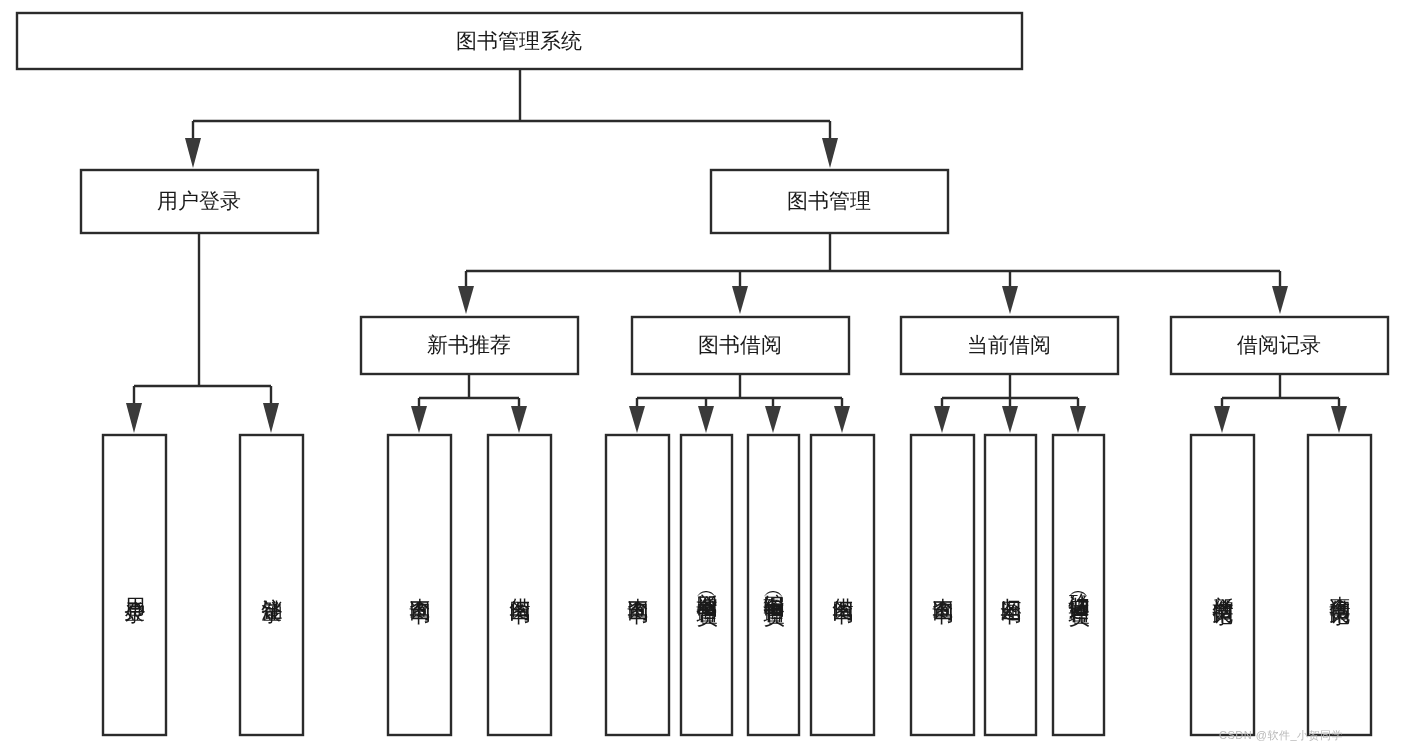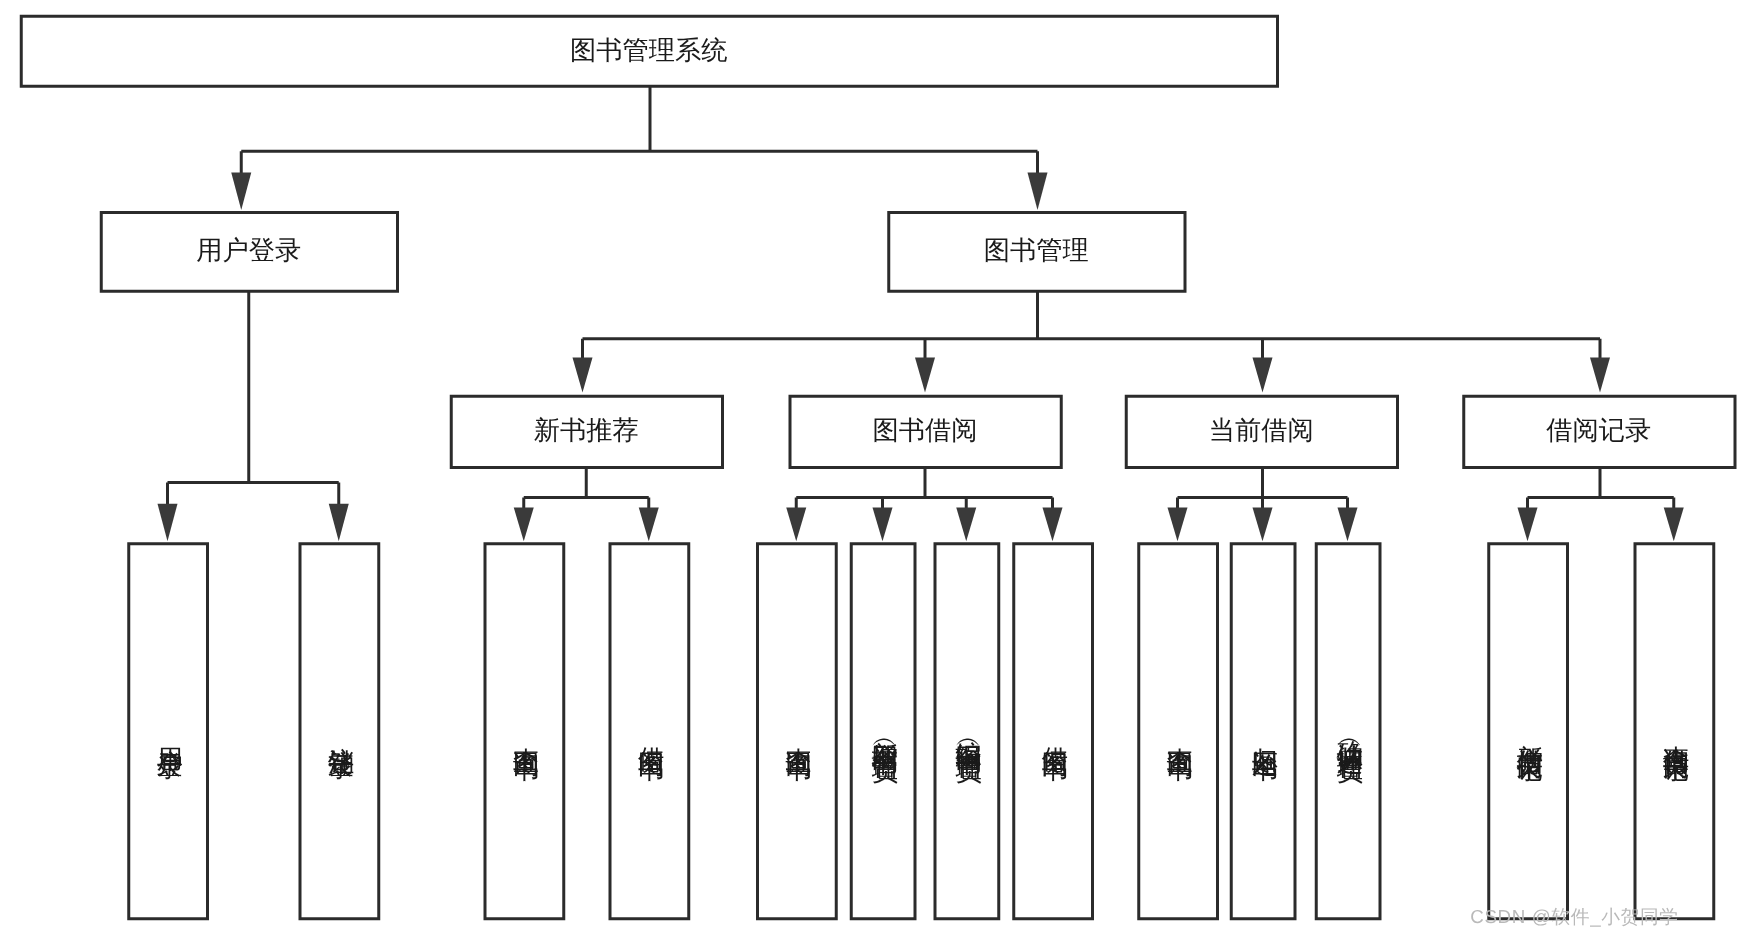--- a/index.html
+++ b/index.html
@@ -59,21 +59,21 @@
     letter-spacing: 2px;
     white-space: nowrap;
     text-align: center;
     pointer-events: none;
   }
   .watermark {
     position: absolute;
     right: 8px;
     bottom: 4px;
     font-family: "Liberation Sans", "DejaVu Sans", sans-serif;
-    font-size: 15px;
+    font-size: 11px;
     color: #b9b9b9;
     letter-spacing: 0.5px;
     white-space: nowrap;
   }
 </style>
 </head>
 <body>
 
 <div id="diagram-root">
 

